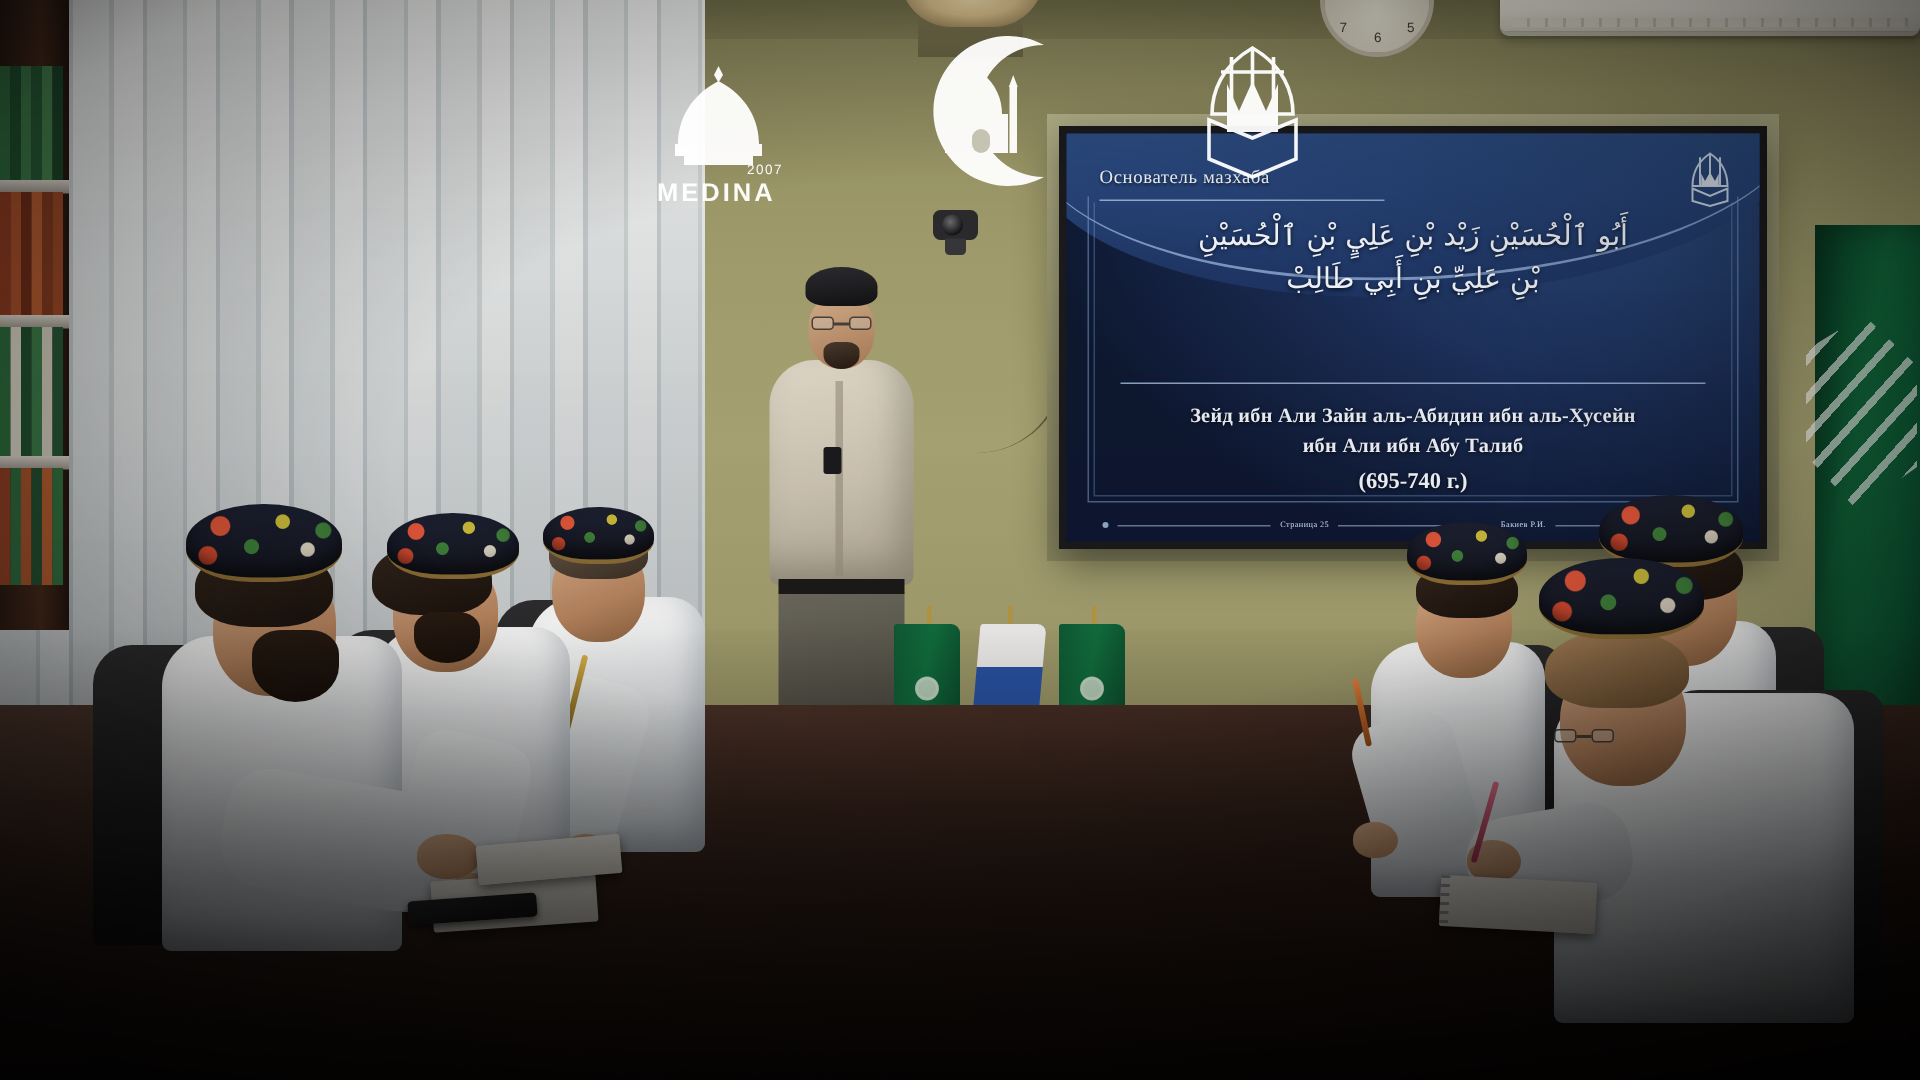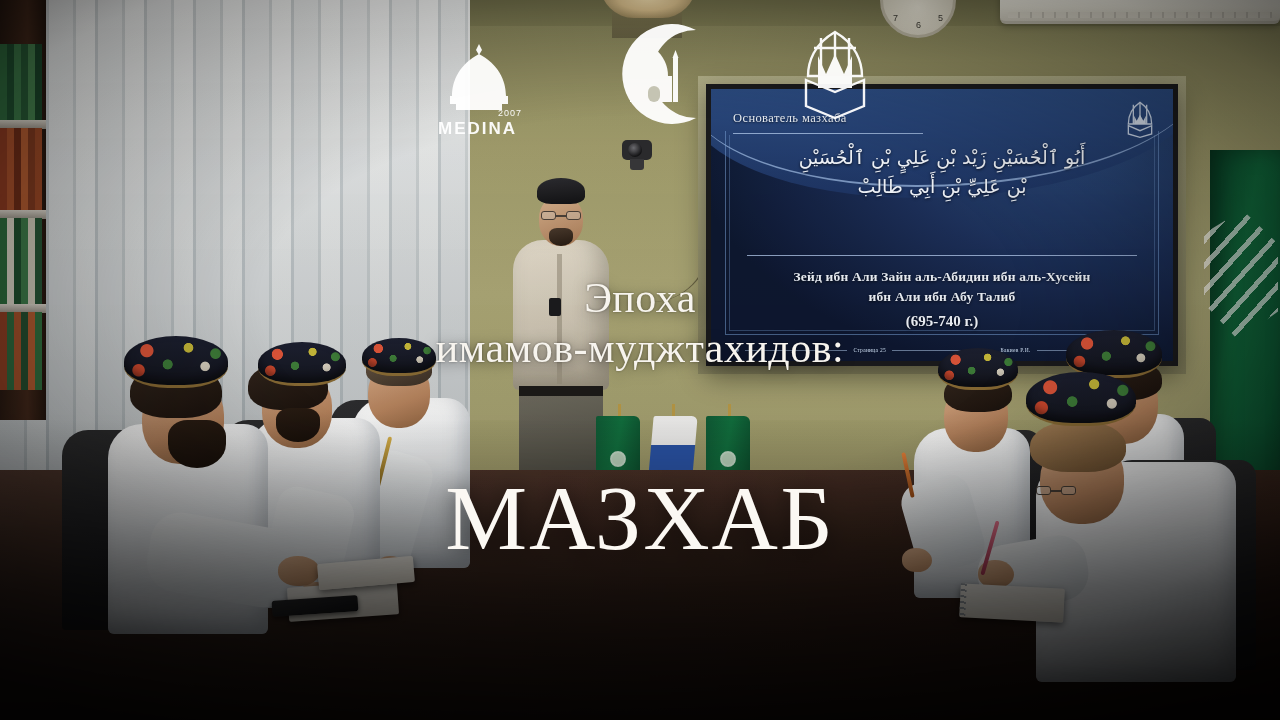--- a/index.html
+++ b/index.html
@@ -606,21 +606,16 @@
 
   <svg class="wm wm-dome" viewBox="0 0 94 96">
     <g fill="none" stroke="#ffffff" stroke-width="2.4">
       <path d="M47 6 C26 18 20 36 20 50 L74 50 C74 36 68 18 47 6 Z"></path>
       <path d="M47 6 L47 50 M33 12 L33 50 M61 12 L61 50 M26 22 L68 22"></path>
       <path d="M18 54 L47 66 L76 54 L76 80 L47 92 L18 80 Z"></path>
     </g>
     <path d="M30 30 L38 48 L47 28 L56 48 L64 30 L64 62 L30 62 Z" fill="#ffffff"></path>
   </svg>
 
-  <div class="overlay-sub">
-    <span class="l1">Эпоха</span>
-    <span class="l2">имамов-муджтахидов:</span>
-  </div>
   <div class="overlay-title">
-    <span class="t2">МАЗХАБ</span>
   </div>
 
 </div>
 
 </body></html>

